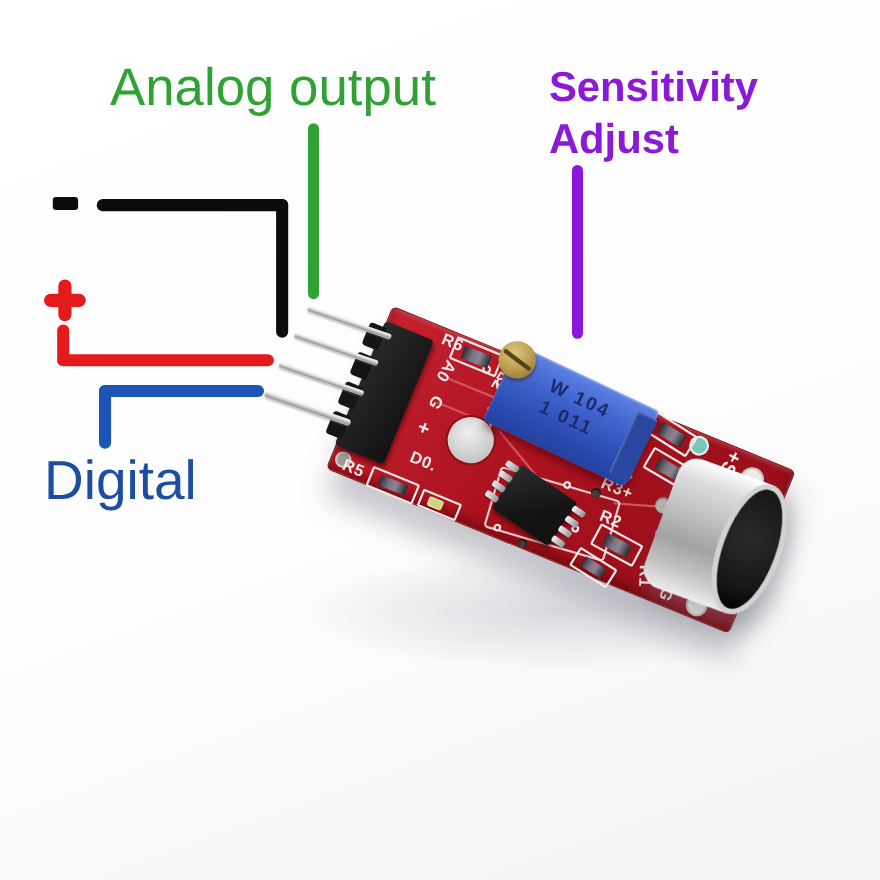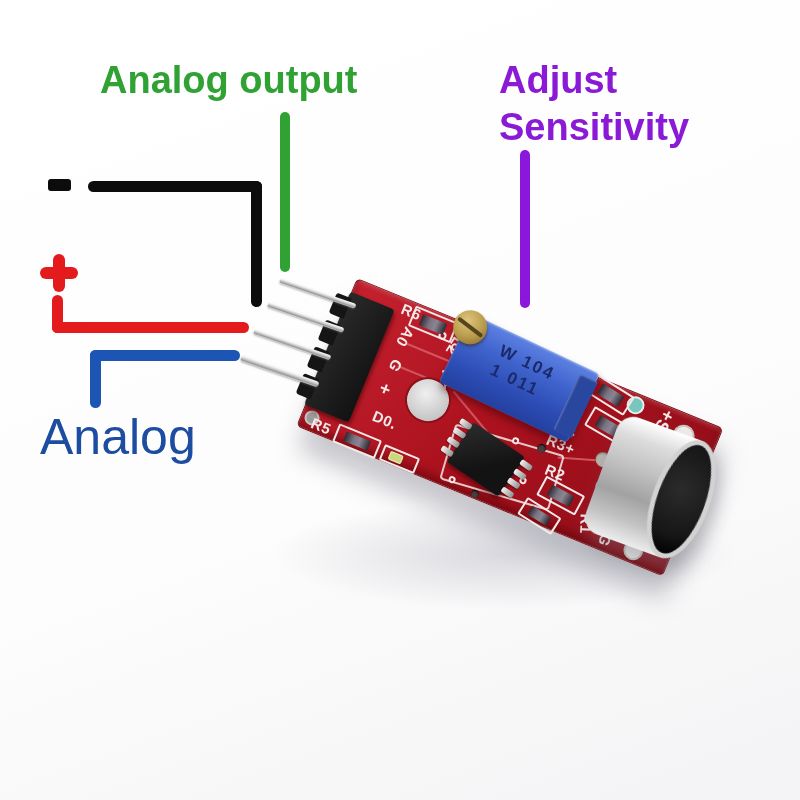--- a/index.html
+++ b/index.html
@@ -5,21 +5,21 @@
   html,body{margin:0;padding:0;background:#e9e9ea;}
   .stage{
     position:relative;width:800px;height:800px;overflow:hidden;
     background:linear-gradient(160deg,#ffffff 0%,#fdfdfd 55%,#f3f3f5 100%);
     font-family:"Liberation Sans",sans-serif;
   }
   .stage *{position:absolute;box-sizing:border-box;}
 
   
   .ann{font-family:"Liberation Sans",sans-serif;white-space:nowrap;}
-  .ann-analog{left:100px;top:50px;font-size:38px;line-height:60px;font-weight:700;color:var(--annotation_green);}
+  .ann-analog{left:100px;top:50px;font-size:48px;line-height:60px;font-weight:400;color:var(--annotation_green);}
   .ann-adjust{left:499px;top:57px;font-size:38px;line-height:47px;font-weight:700;color:var(--annotation_purple);}
   .ann-digital{left:40px;top:402px;font-size:50px;line-height:70px;font-weight:400;color:var(--annotation_blue);}
   .ann div{position:static;}
 
   
   .wire{border-radius:6px;z-index:5;}
   .w-black{background:var(--wire_black);}
   .w-red{background:var(--wire_red);}
   .w-blue{background:var(--wire_blue);}
   .w-green{background:var(--wire_green);}
@@ -103,25 +103,25 @@
     background:radial-gradient(circle at 42% 42%,#2b2b2b,var(--mic_face) 65%,#000 95%);
     border:5px solid #d2d2d2;}
 </style>
 </head>
 <body>
 
 <div class="stage">
 
   <div class="ann ann-analog">Analog output</div>
   <div class="ann ann-adjust">
+    <div>Sensitivity</div>
     <div>Adjust</div>
-    <div>Sensitivity</div>
   </div>
   <div class="ann ann-digital">
-    <div>Analog</div>
+    <div>Digital</div>
   </div>
 
   <div class="minus-marker" title="−"></div>
   <div class="wire w-red plus-h" title="+"></div>
   <div class="wire w-red plus-v"></div>
 
   <div class="wire w-black blk-h"></div>
   <div class="wire w-black blk-v"></div>
   <div class="wire w-red red-v"></div>
   <div class="wire w-red red-h"></div>

